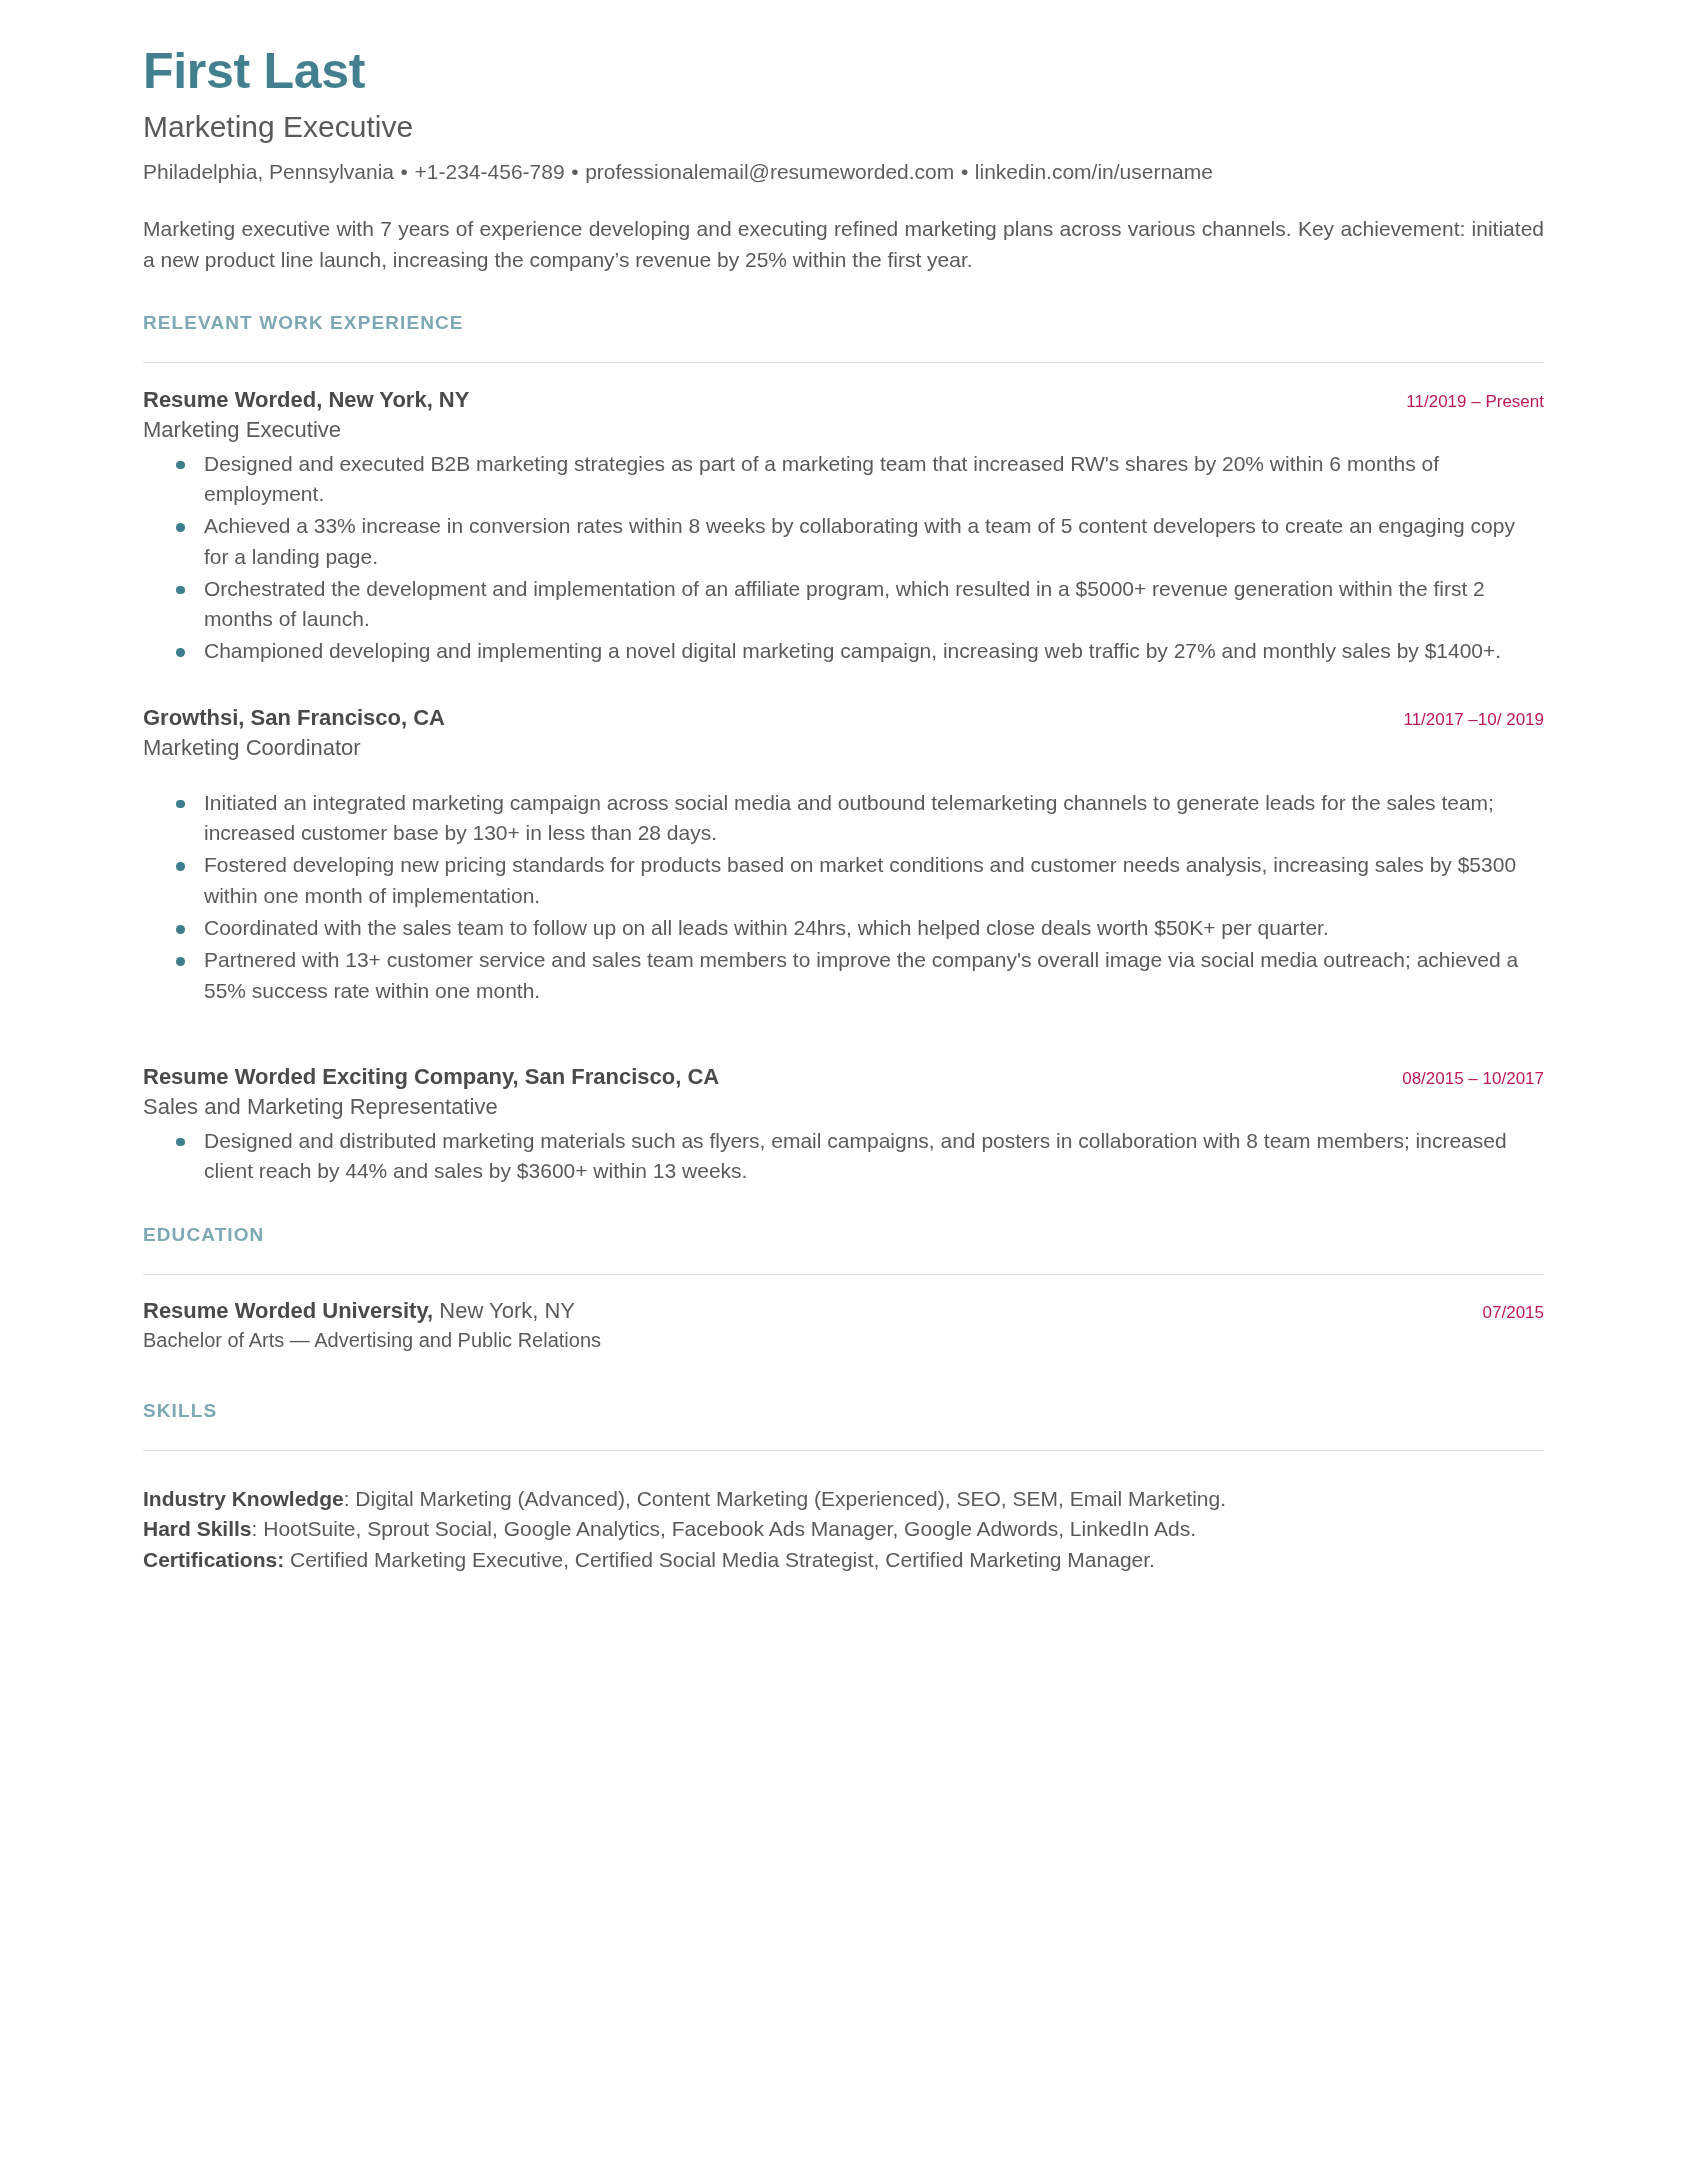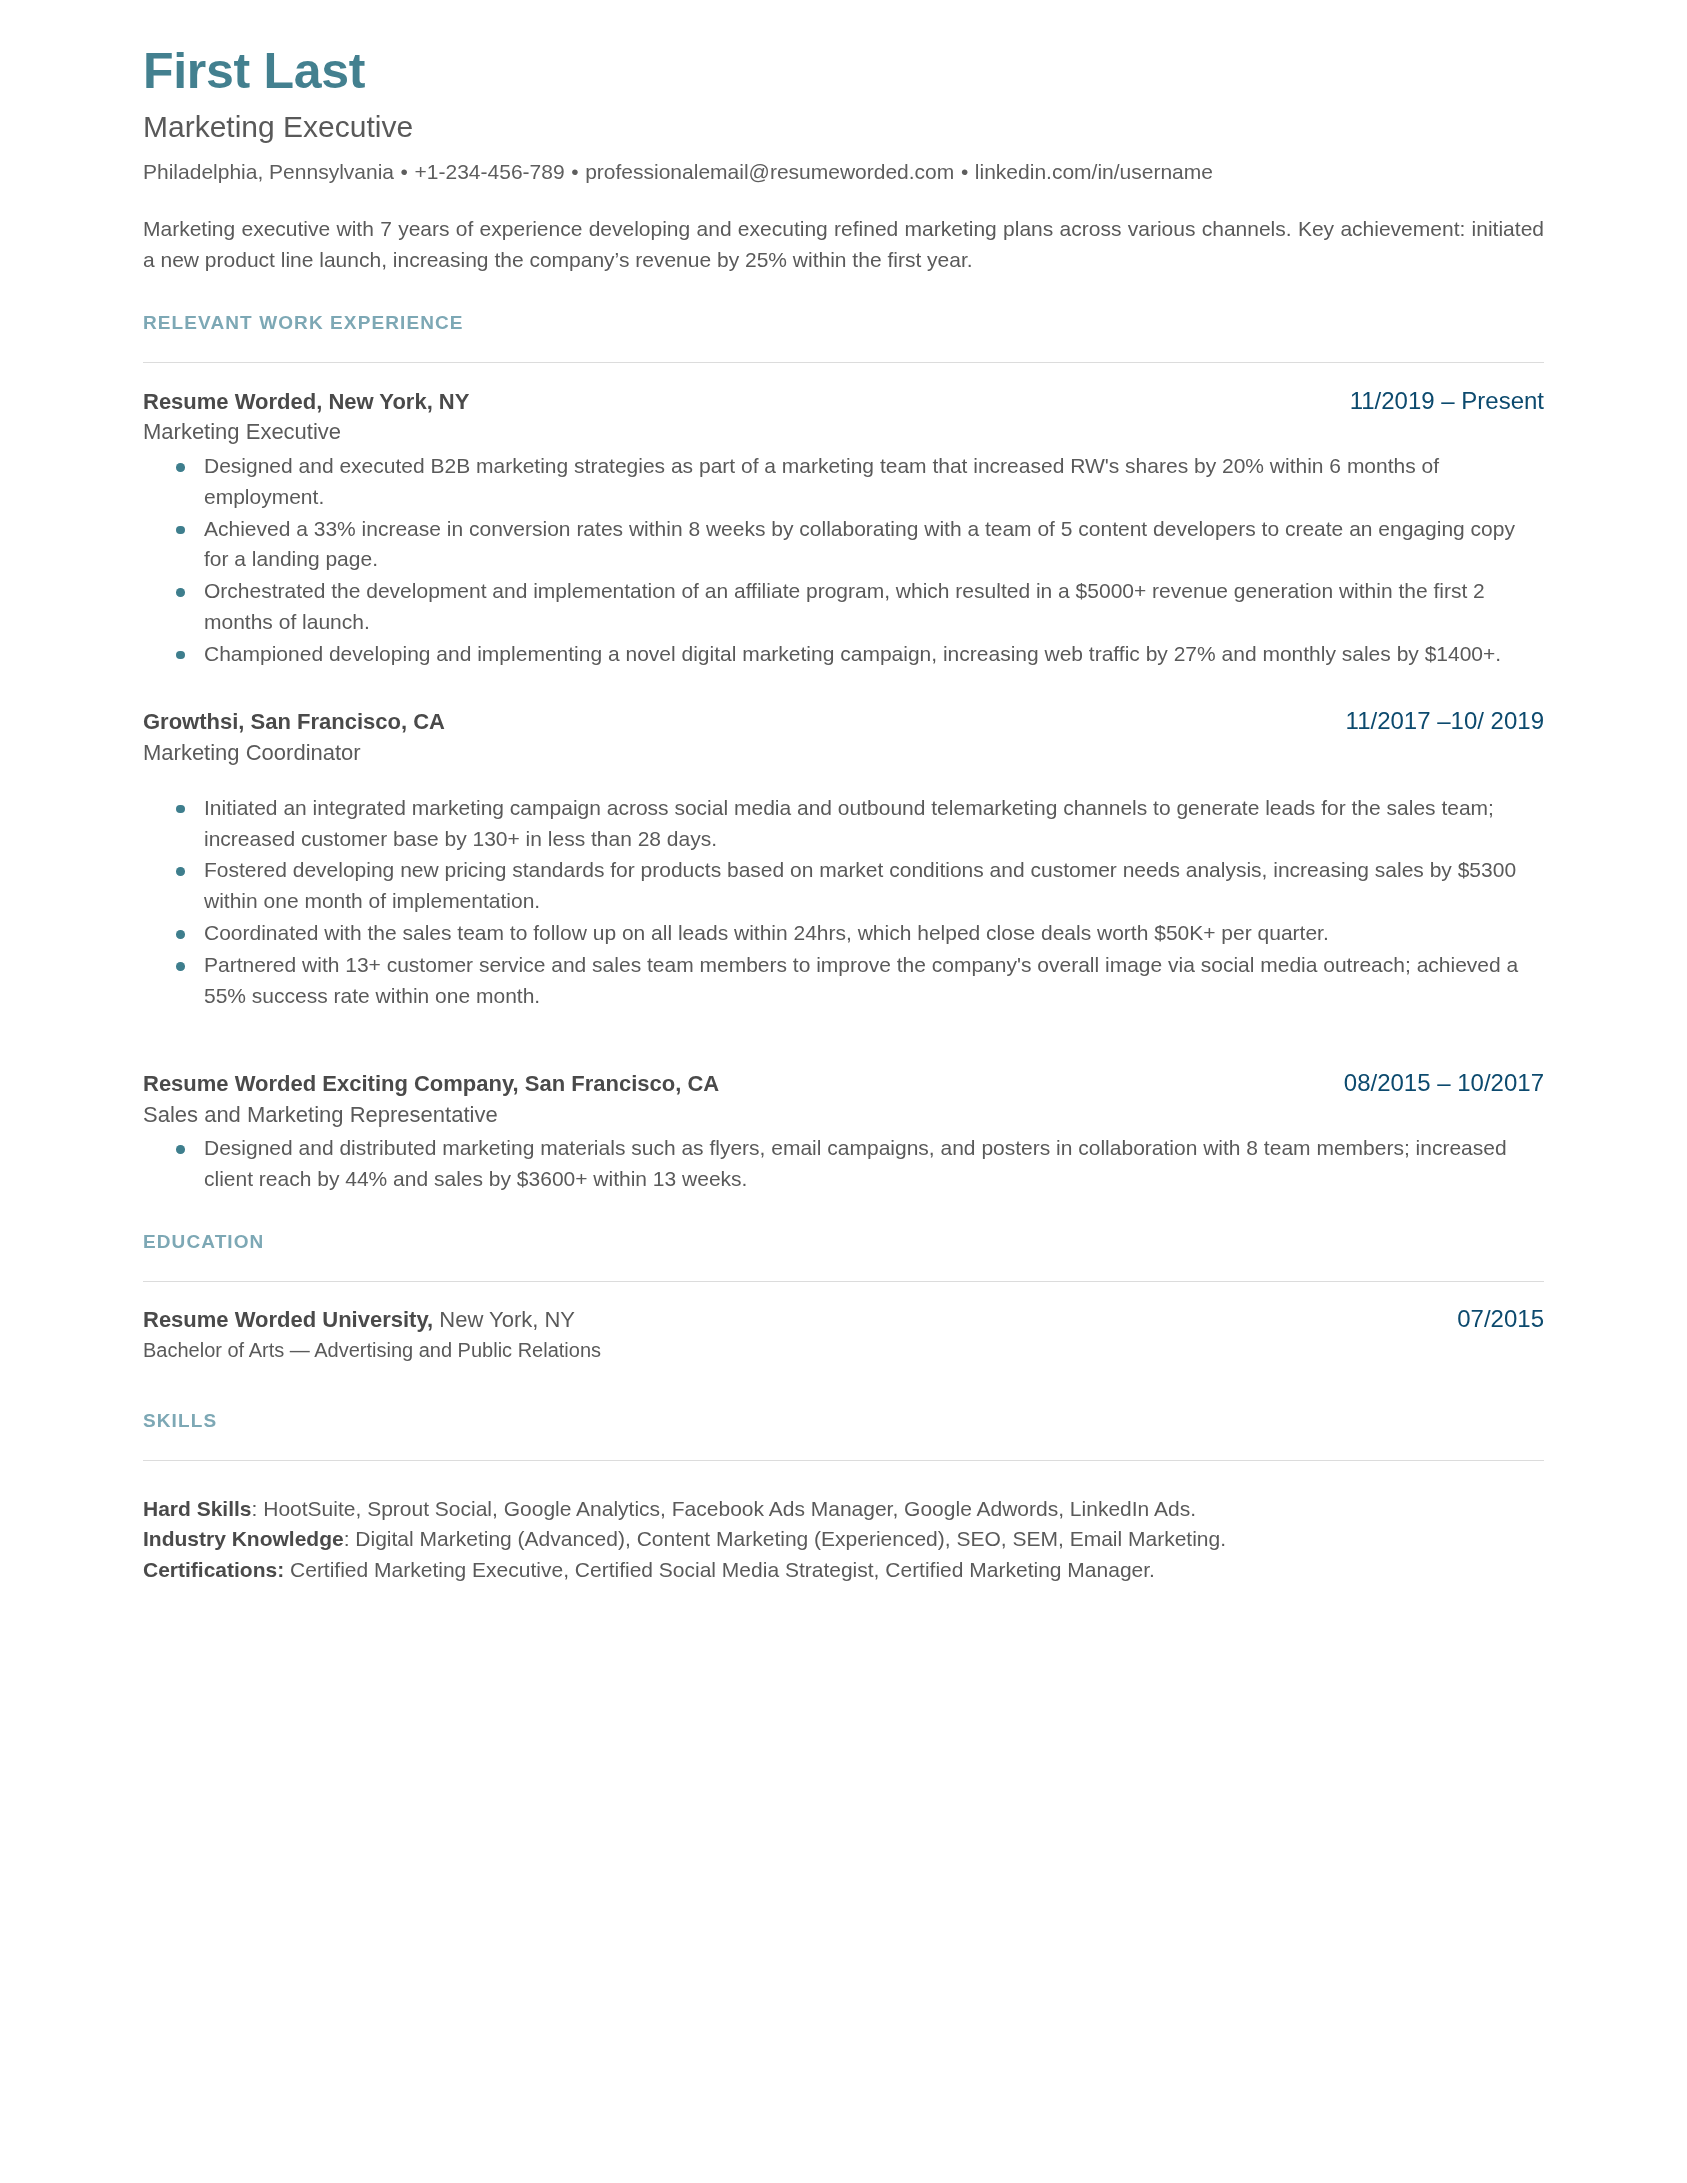--- a/index.html
+++ b/index.html
@@ -84,22 +84,22 @@
     font-size: 22px;
     font-weight: bold;
     color: #4a4a4a;
     line-height: 1.26;
   }
   .org .reg {
     font-weight: normal;
     color: #5a5a5a;
   }
   .dates {
-    font-size: 24px;
-    color: #0c4a6e;
+    font-size: 17px;
+    color: #be185d;
     white-space: nowrap;
     line-height: 1.26;
   }
   .role {
     font-size: 22px;
     color: #5a5a5a;
     line-height: 1.3;
     margin: 2.6px 0 1.3px 0;
   }
 
@@ -231,24 +231,24 @@
 
   <div class="gap-lg"></div>
   <div class="gap-sm"></div>
 
   <div>
     <div class="section-title">SKILLS</div>
     <div class="rule"></div>
     <div class="gap-sm"></div>
 
     <div class="skill-line">
+      <b>Industry Knowledge</b><span>: </span><span>Digital Marketing (Advanced), Content Marketing (Experienced), SEO, SEM, Email Marketing.</span>
+    </div>
+    <div class="skill-line">
       <b>Hard Skills</b><span>: </span><span>HootSuite, Sprout Social, Google Analytics, Facebook Ads Manager, Google Adwords, LinkedIn Ads.</span>
-    </div>
-    <div class="skill-line">
-      <b>Industry Knowledge</b><span>: </span><span>Digital Marketing (Advanced), Content Marketing (Experienced), SEO, SEM, Email Marketing.</span>
     </div>
     <div class="skill-line">
       <b>Certifications:</b><span> </span><span>Certified Marketing Executive, Certified Social Media Strategist, Certified Marketing Manager.</span>
     </div>
   </div>
 
 </div>
 
 
 </body></html>

